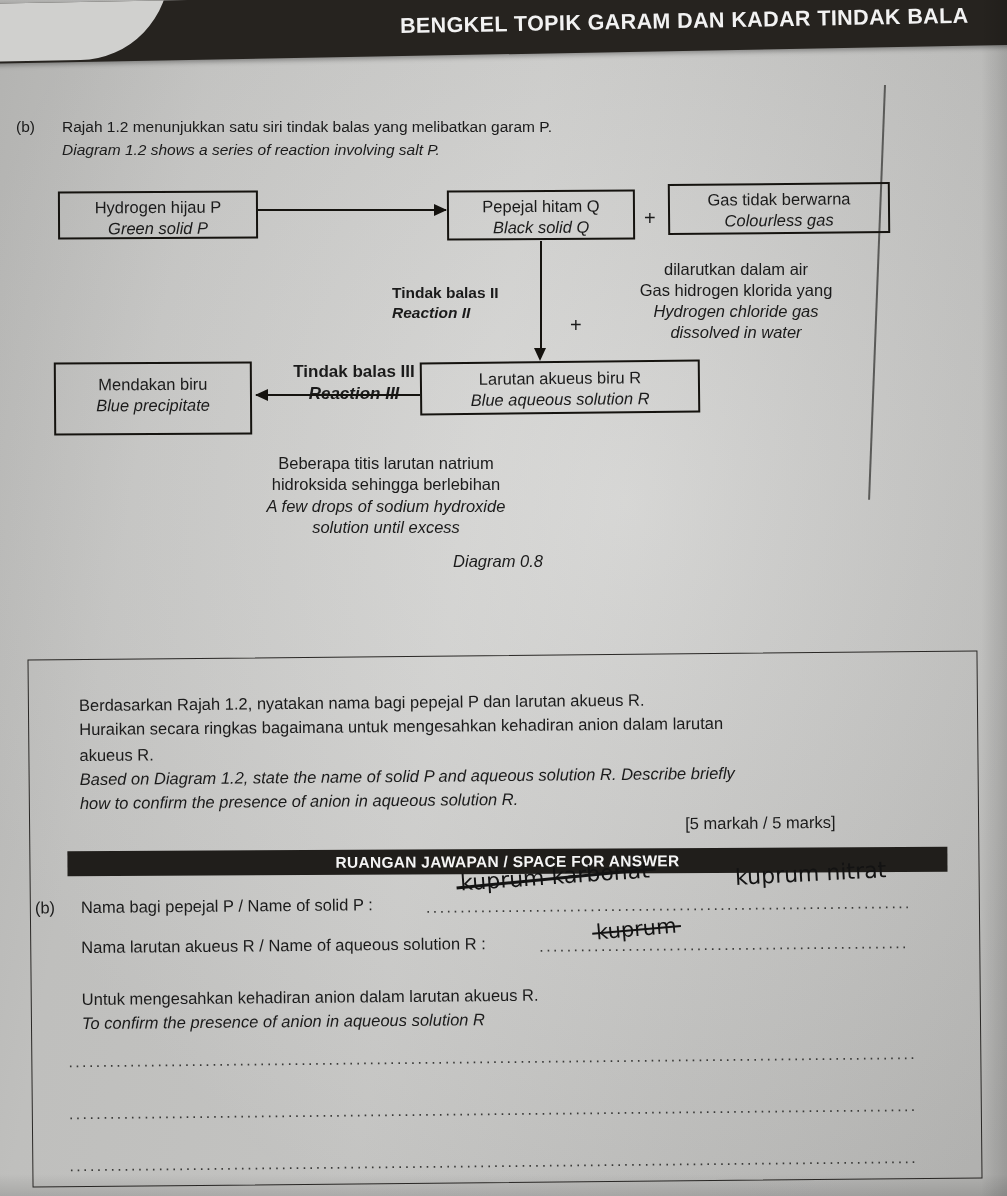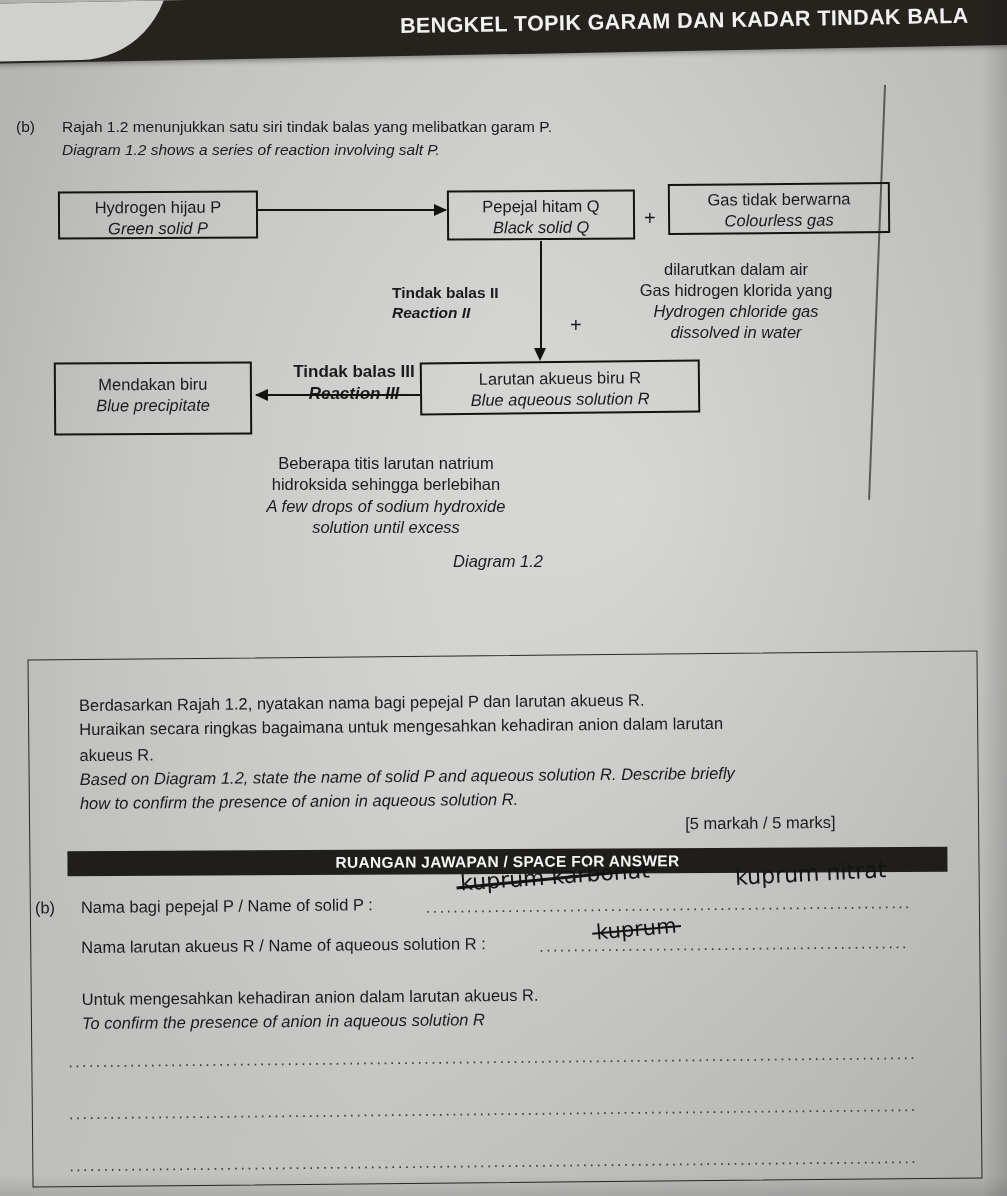--- a/index.html
+++ b/index.html
@@ -225,21 +225,21 @@
 </div>
 
 <div class="naoh">
   <div class="ms">Beberapa titis larutan natrium</div>
   <div class="ms">hidroksida sehingga berlebihan</div>
   <div class="en">A few drops of sodium hydroxide</div>
   <div class="en">solution until excess</div>
 </div>
 
 <div class="rajah">
-  <div class="en">Diagram 1.2</div>
+  <div class="en">Diagram 0.8</div>
 </div>
 
 <div class="panel">
   <div class="panel-inner">
     <div class="p-l pl1 ms">Berdasarkan Rajah 1.2, nyatakan nama bagi pepejal P dan larutan akueus R.</div>
     <div class="p-l pl2 ms">Huraikan secara ringkas bagaimana untuk mengesahkan kehadiran anion dalam larutan</div>
     <div class="p-l pl3 ms">akueus R.</div>
     <div class="p-l pl4 en">Based on Diagram 1.2, state the name of solid P and aqueous solution R. Describe briefly</div>
     <div class="p-l pl5 en">how to confirm the presence of anion in aqueous solution R.</div>
     <div class="marks ms">[5 markah / 5 marks]</div>

